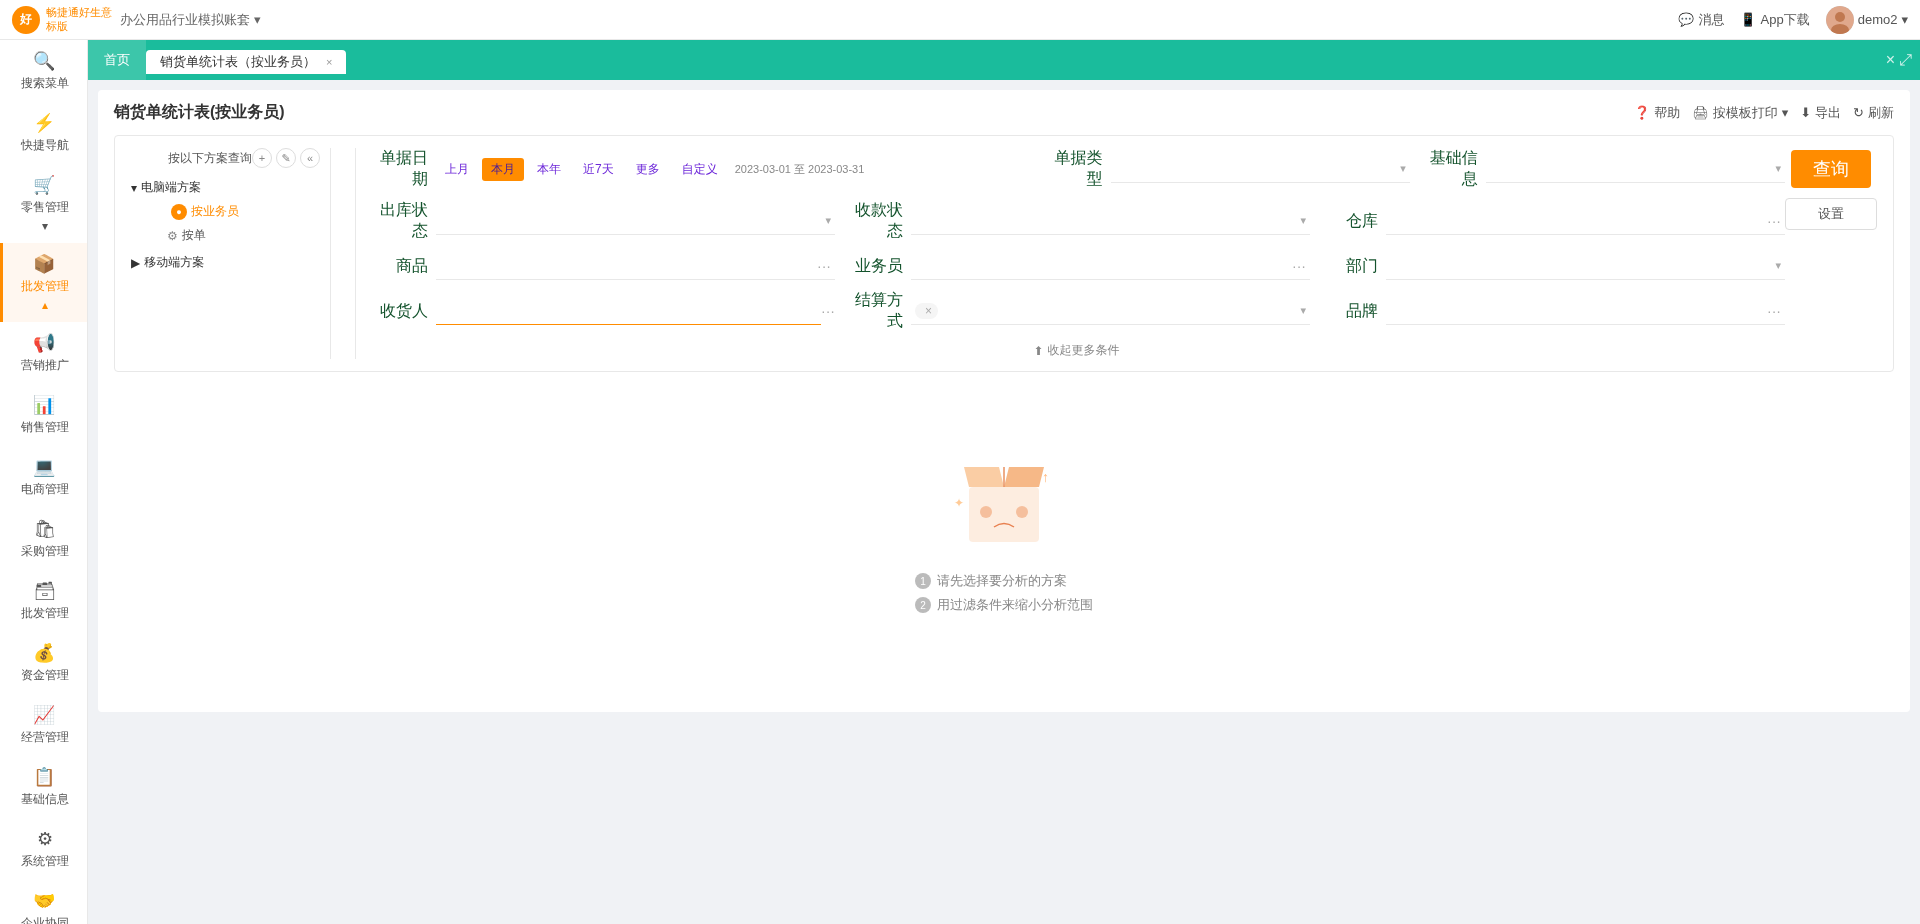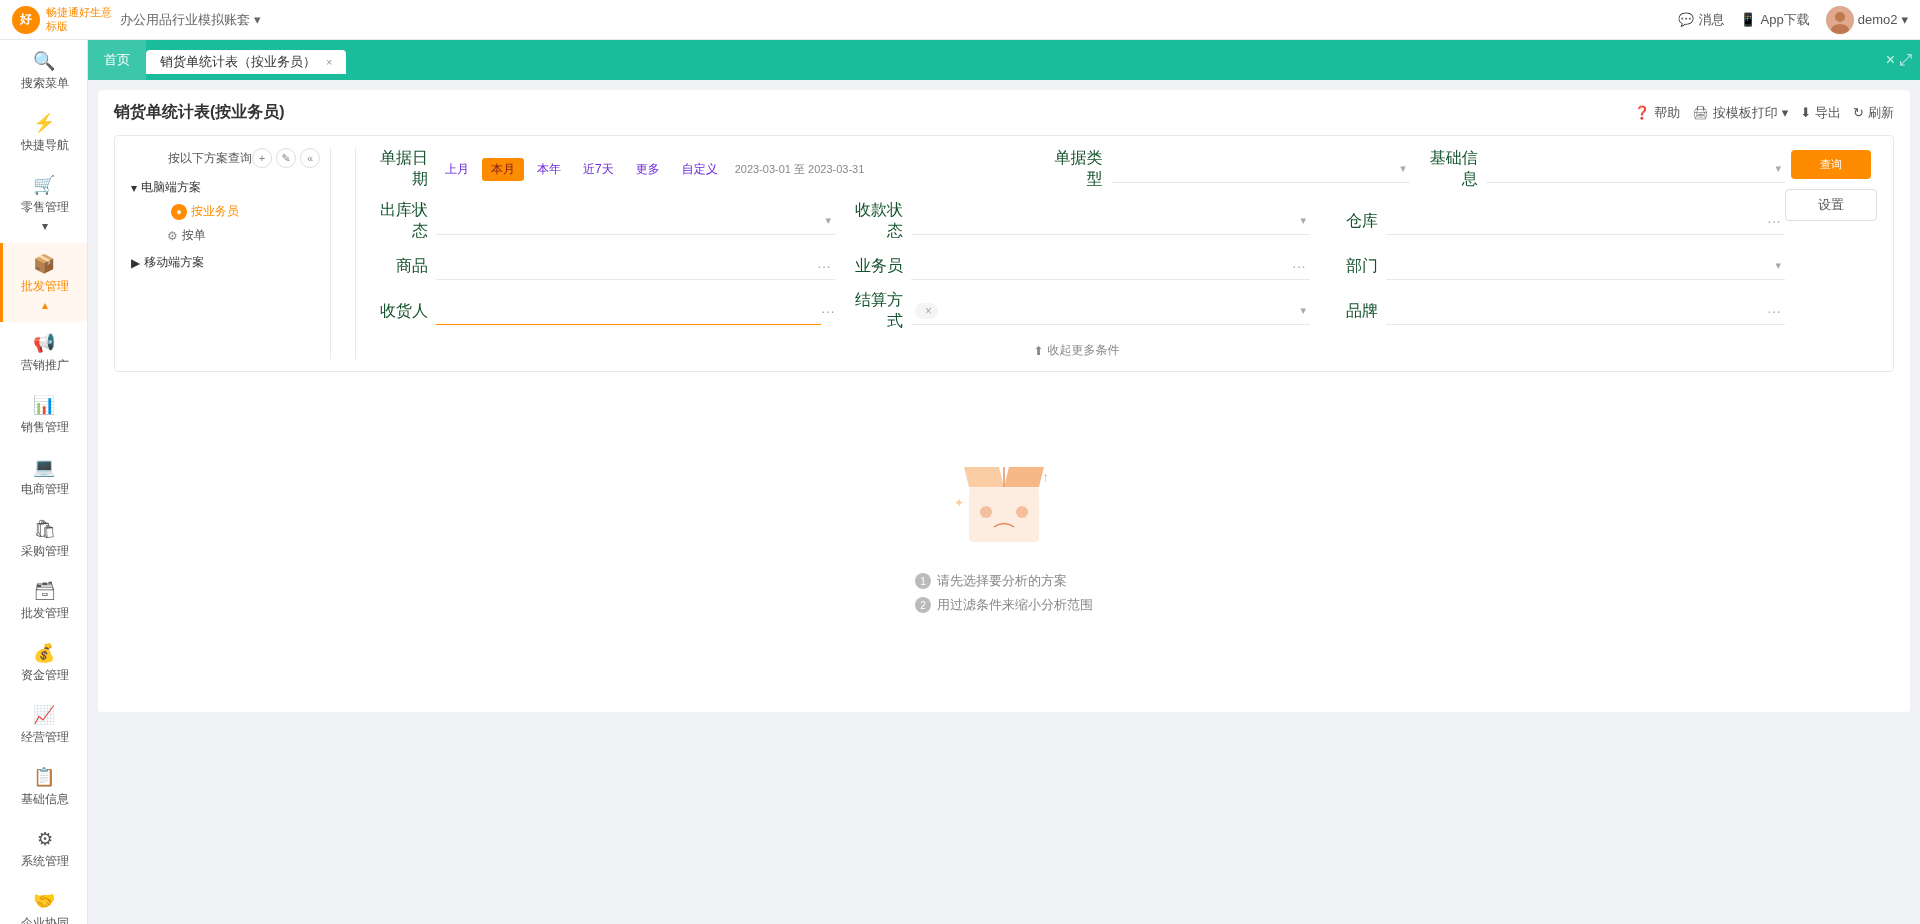--- a/index.html
+++ b/index.html
@@ -343,21 +343,21 @@
     .date-btn {
       padding: 2px 8px;
       border-radius: 3px;
       font-size: 12px;
       cursor: pointer;
       color: #6d28d9;
       border: 1px solid transparent;
     }
     .date-btn.active {
       background: #ff8c00;
-      color: #7f1d1d;
+      color: #4c1d95;
     }
     .date-range {
       font-size: 11px;
       color: #888;
       margin-left: 4px;
     }
     .collapse-btn {
       display: flex;
       align-items: center;
       justify-content: center;
@@ -417,21 +417,21 @@
       background: #e8e8e8;
       margin: 0 12px;
     }
 
     .btn-query {
       background: #ff8c00;
       color: #fff;
       border: none;
       border-radius: 4px;
       padding: 7px 22px;
-      font-size: 11px;
+      font-size: 18px;
       cursor: pointer;
       display: block;
       width: 80px;
       margin-bottom: 6px;
     }
     .btn-setting {
       background: #fff;
       color: #555;
       border: 1px solid #ddd;
       border-radius: 4px;

